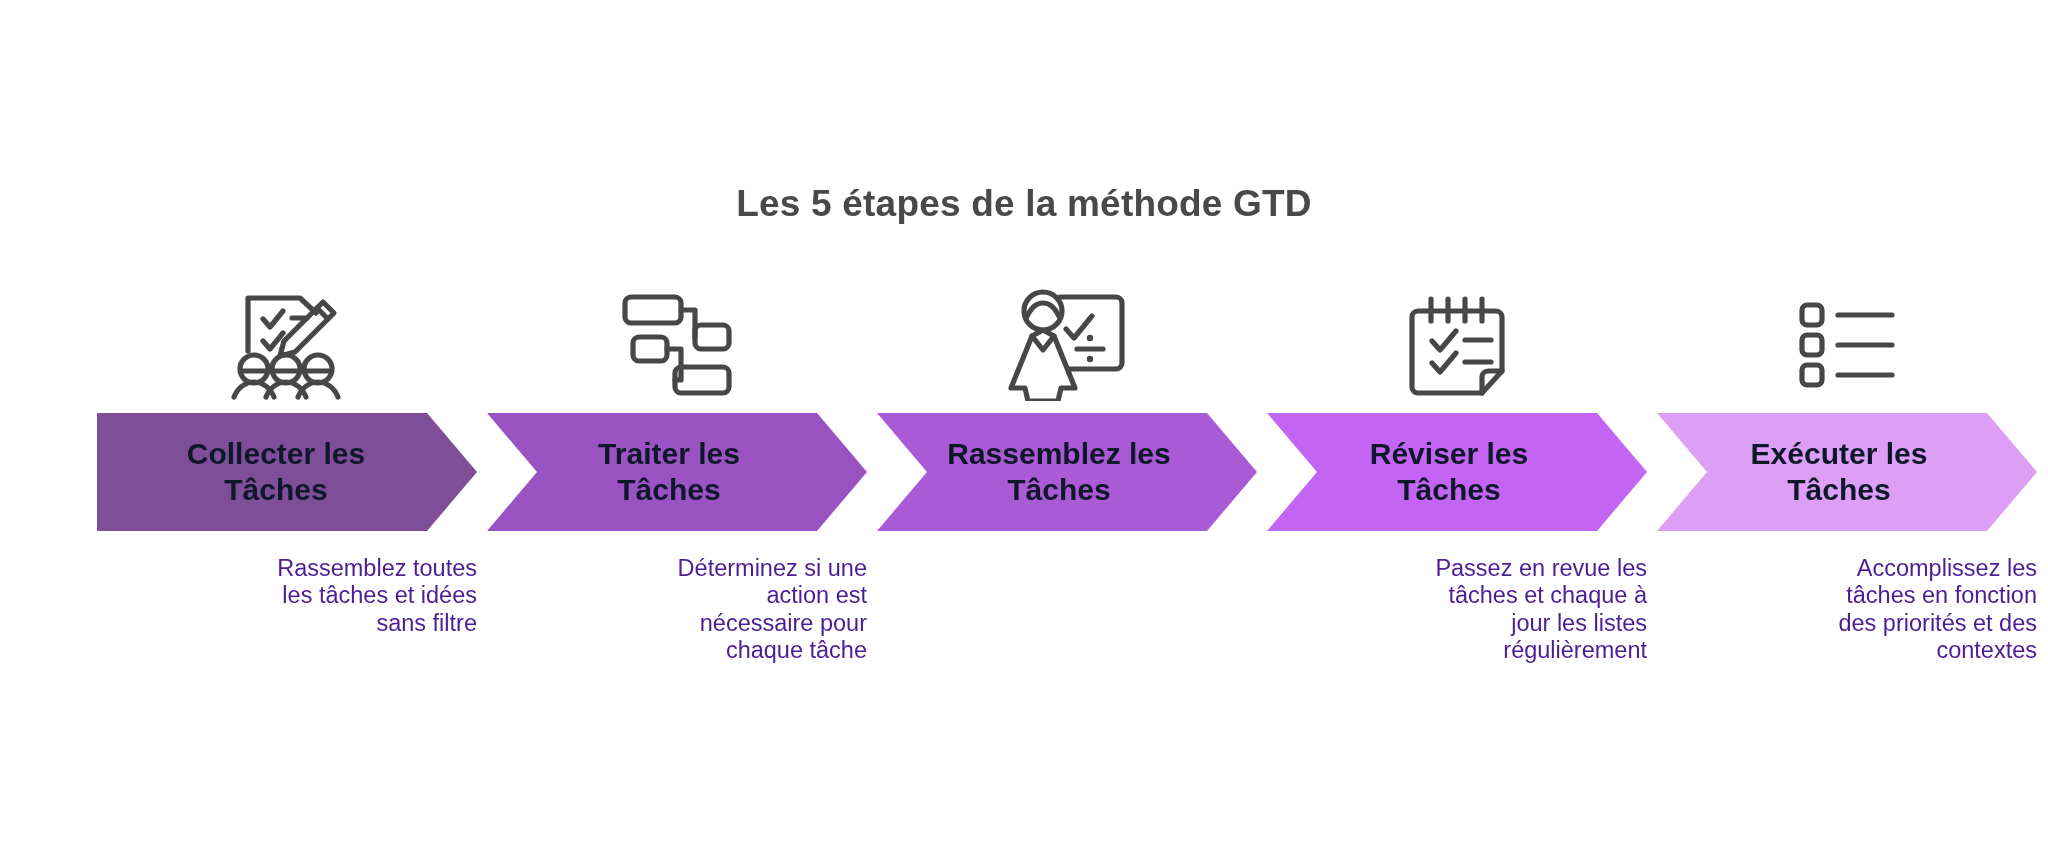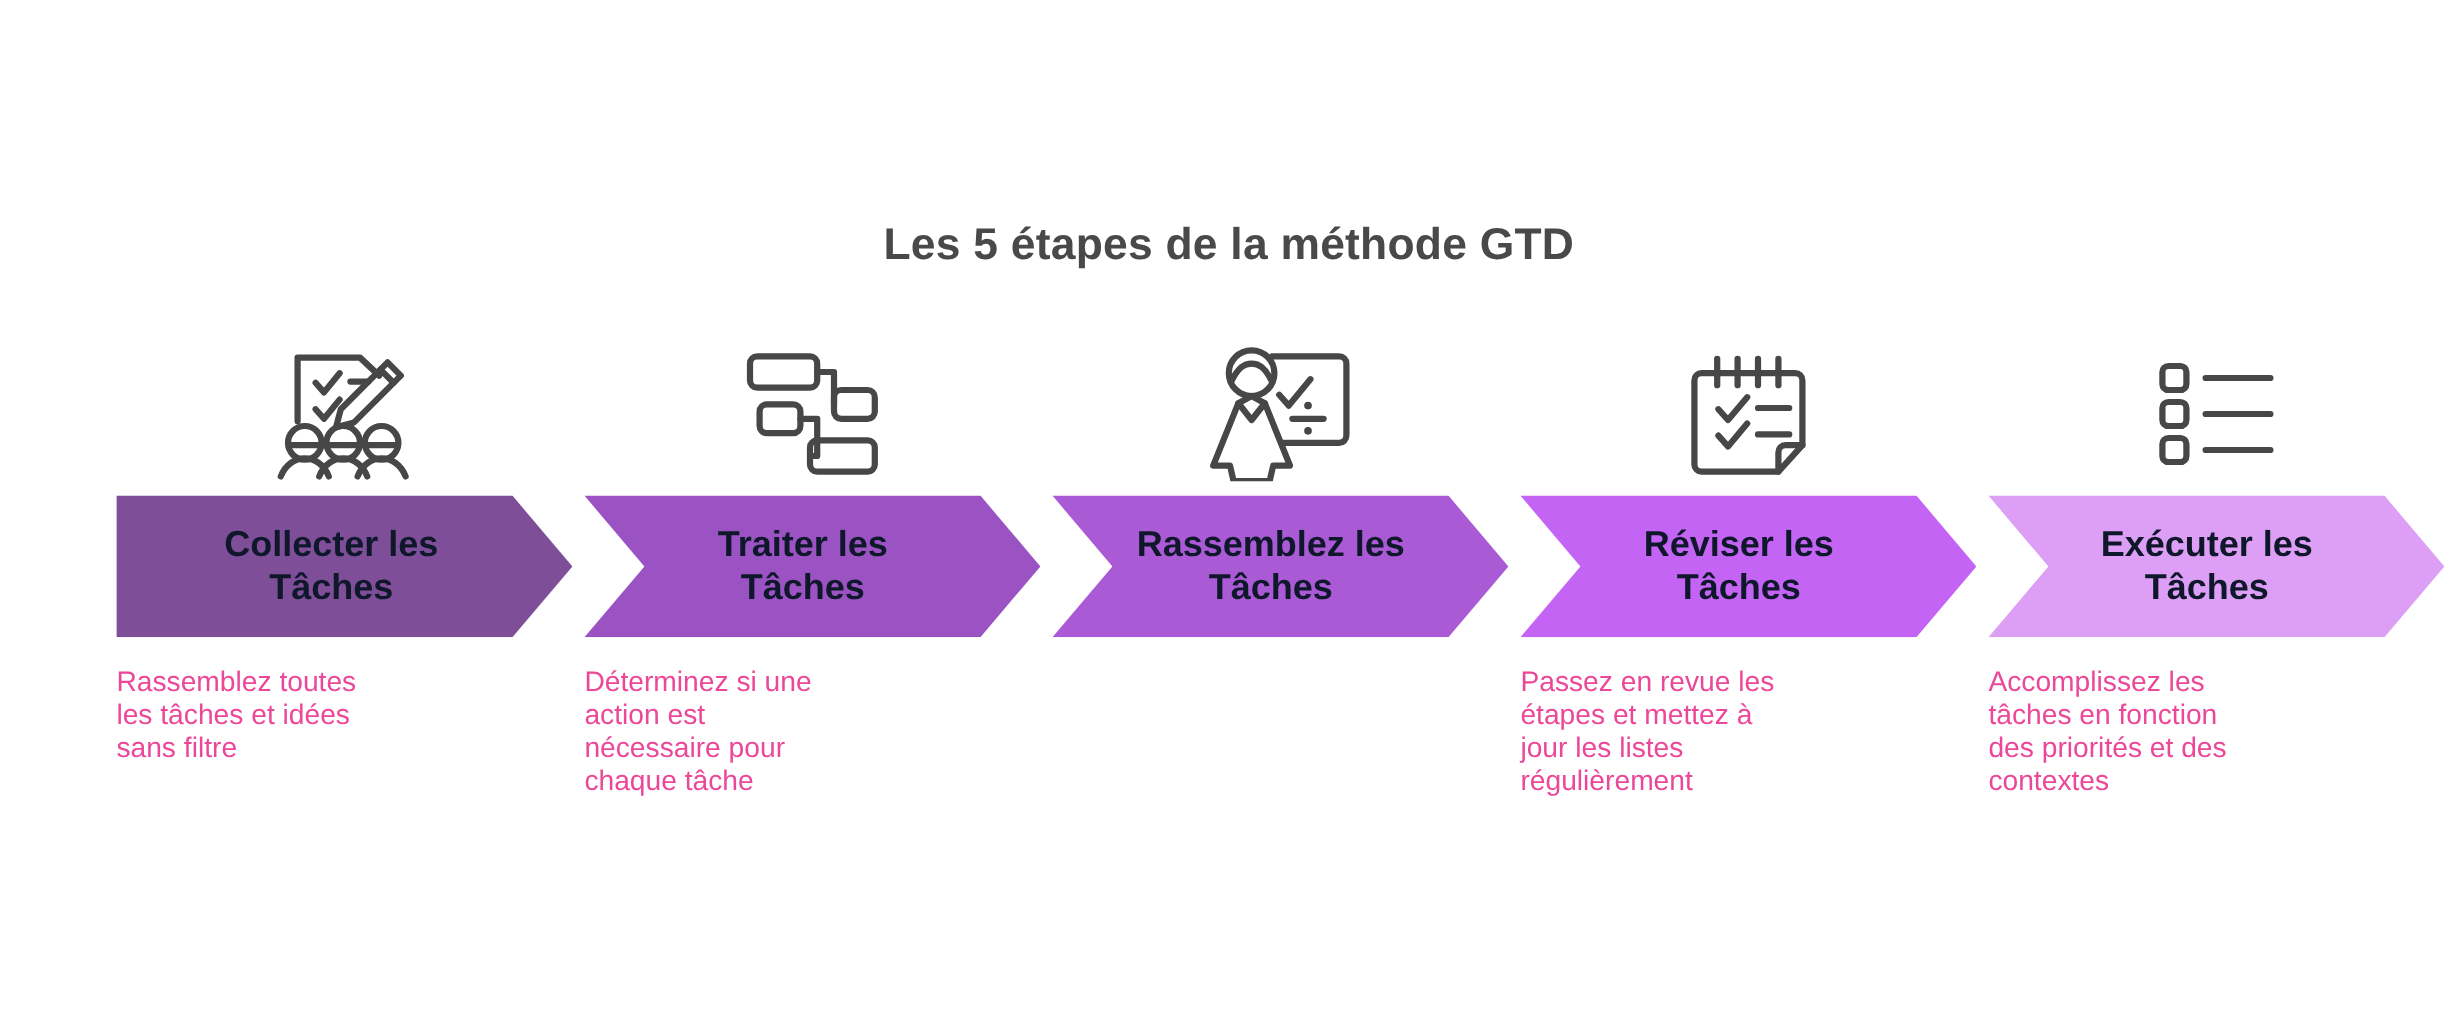--- a/index.html
+++ b/index.html
@@ -103,24 +103,24 @@
     white-space: pre-line;
   }
   .banner.first .label { padding-right: 26px; padding-left: 4px; }
 
   
   .desc {
     position: absolute;
     top: 272px;
     left: 0;
     width: 380px;
-    text-align: left;
+    text-align: right;
     font-size: 23.5px;
     line-height: 1.17;
-    color: #ec4899;
+    color: #4c1d95;
     white-space: pre-line;
   }
 </style>
 </head>
 <body>
 
 <div class="canvas">
 
   <div class="title">Les 5 étapes de la méthode GTD</div>
 
@@ -229,21 +229,21 @@
       <div class="banner">
         <div class="shape">
           <svg viewBox="0 0 380 118" preserveAspectRatio="none">
             <polygon points="0,0 330,0 380,59 330,118 0,118 50,59" fill="#c464f5"></polygon>
           </svg>
         </div>
         <div class="label">Réviser les
 Tâches</div>
       </div>
       <div class="desc">Passez en revue les
-étapes et mettez à
+tâches et chaque à
 jour les listes
 régulièrement</div>
     </div>
 
     <div class="step s4">
       <div class="icon-wrap">
         <svg width="106" height="118" viewBox="0 0 106 118" fill="none" stroke="#474747" stroke-width="5.2" stroke-linecap="round" stroke-linejoin="round">
           <rect x="8" y="22" width="20" height="20" rx="5"></rect>
           <rect x="8" y="52" width="20" height="20" rx="5"></rect>
           <rect x="8" y="82" width="20" height="20" rx="5"></rect>

